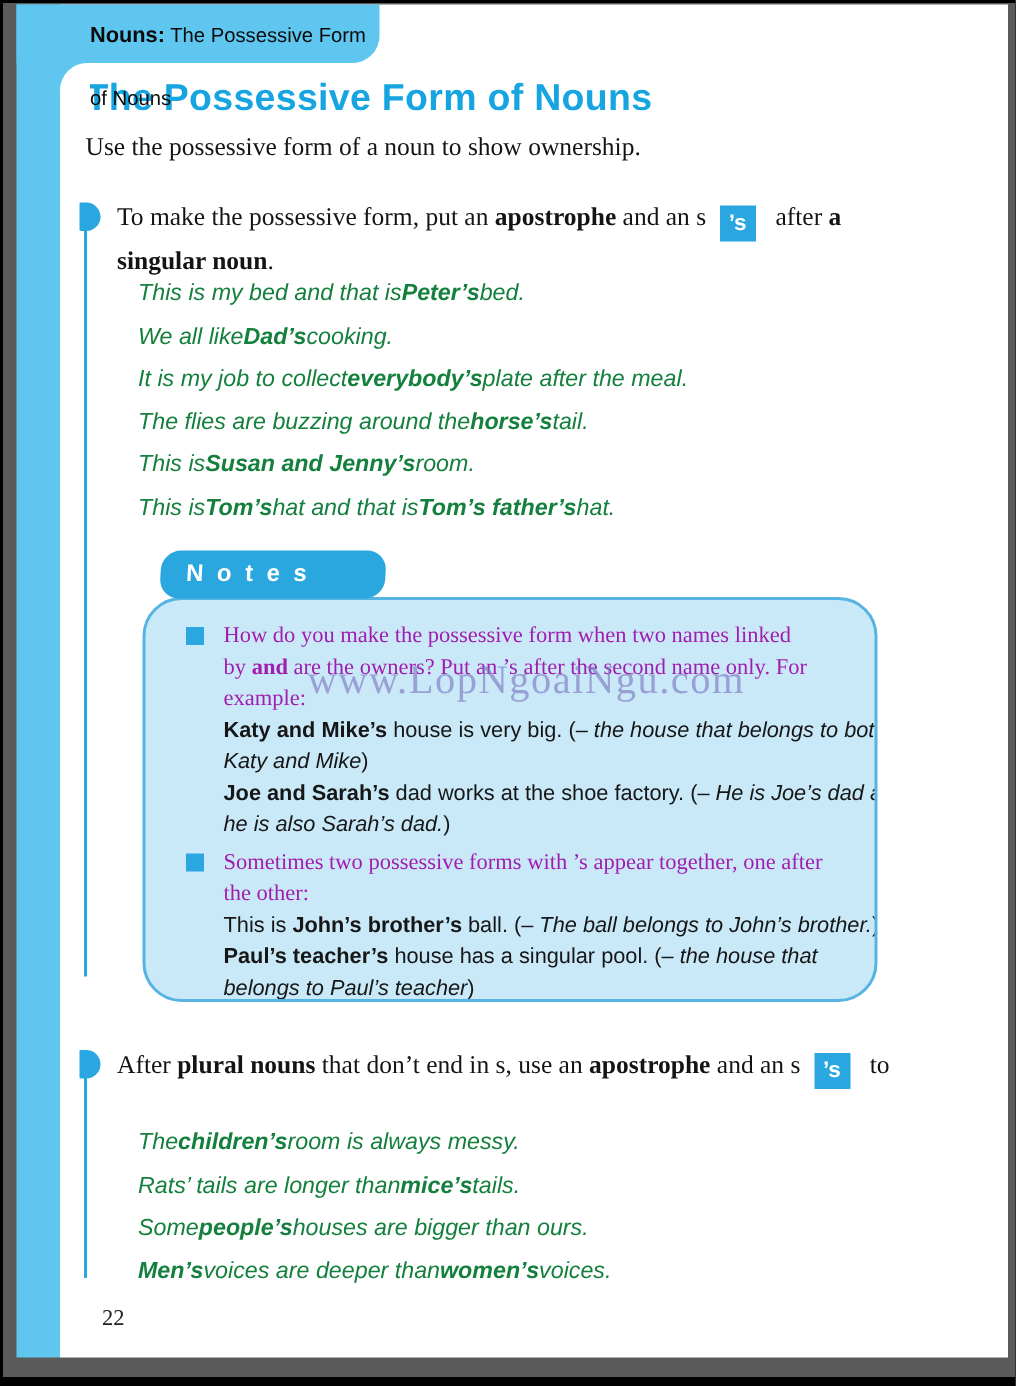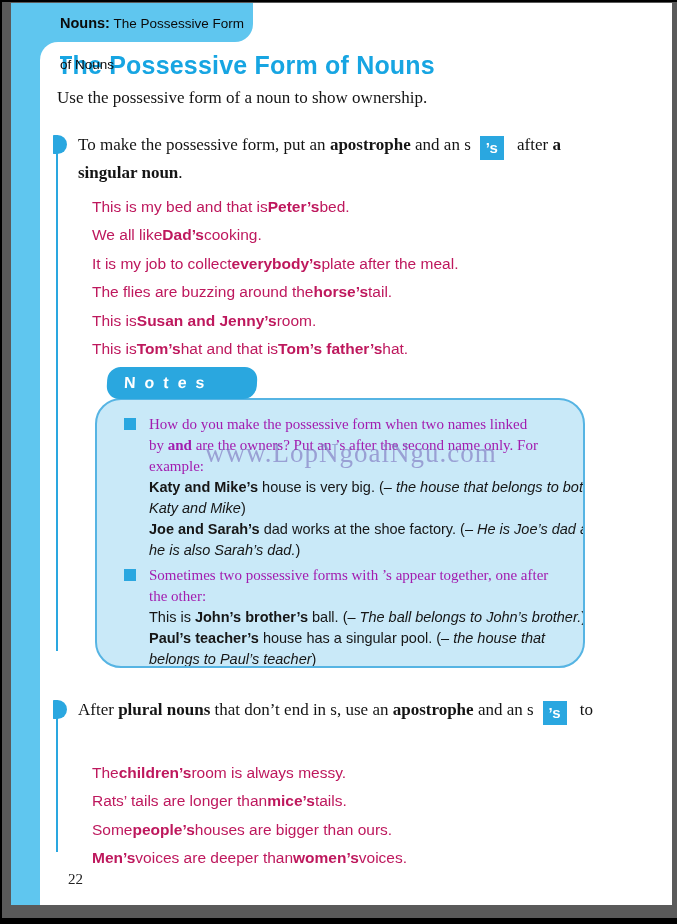--- a/index.html
+++ b/index.html
@@ -28,21 +28,21 @@
   .rule{left:38px;top:129px;width:585px;font-family:"Liberation Serif",serif;font-size:17px;
         line-height:25px;white-space:nowrap;margin:0;color:#141414;}
   .rule2{top:694px;}
   .rule .b, .note-intro .b{font-weight:bold;}
   .badge{display:inline-block;background:#2aa7e0;color:#fff;font-family:"Liberation Sans",sans-serif;
          font-weight:bold;font-size:15px;line-height:1;padding:4px 6px 5px 6px;margin:0 9px;
          vertical-align:-3px;}
 
   .ex-list{left:52px;display:block;}
   .exl1{top:184px;} .exl2{top:750px;}
-  .ex{height:28.5px;display:flex;align-items:flex-end;margin:0;font-size:15.5px;white-space:nowrap;color:#be185d;}
+  .ex{height:28.5px;display:flex;align-items:flex-start;margin:0;font-size:15.5px;white-space:nowrap;color:#15803d;font-style:italic;}
   .ex .b{font-weight:bold;}
 
   .notes-tab{left:67px;top:364px;width:150px;height:32px;background:#2aa7df;border-radius:13px;
              z-index:4;color:#fff;font-weight:bold;font-size:16px;letter-spacing:9px;
              line-height:32px;padding-left:17px;box-sizing:border-box;transform:skewX(-3deg);}
   .notes-box{left:55px;top:395px;width:490px;height:270px;background:#c9e9f8;border:2px solid #56b4e3;
              border-radius:26px;box-sizing:border-box;padding:14px 14px 0 27px;overflow:hidden;z-index:3;}
   .watermark{position:absolute;left:108px;top:38px;font-family:"Liberation Serif",serif;font-size:27px;
              color:rgba(124,114,190,0.62);letter-spacing:1px;white-space:nowrap;z-index:5;pointer-events:none;}
   .note-item{display:flex;gap:13px;position:relative;z-index:2;}

